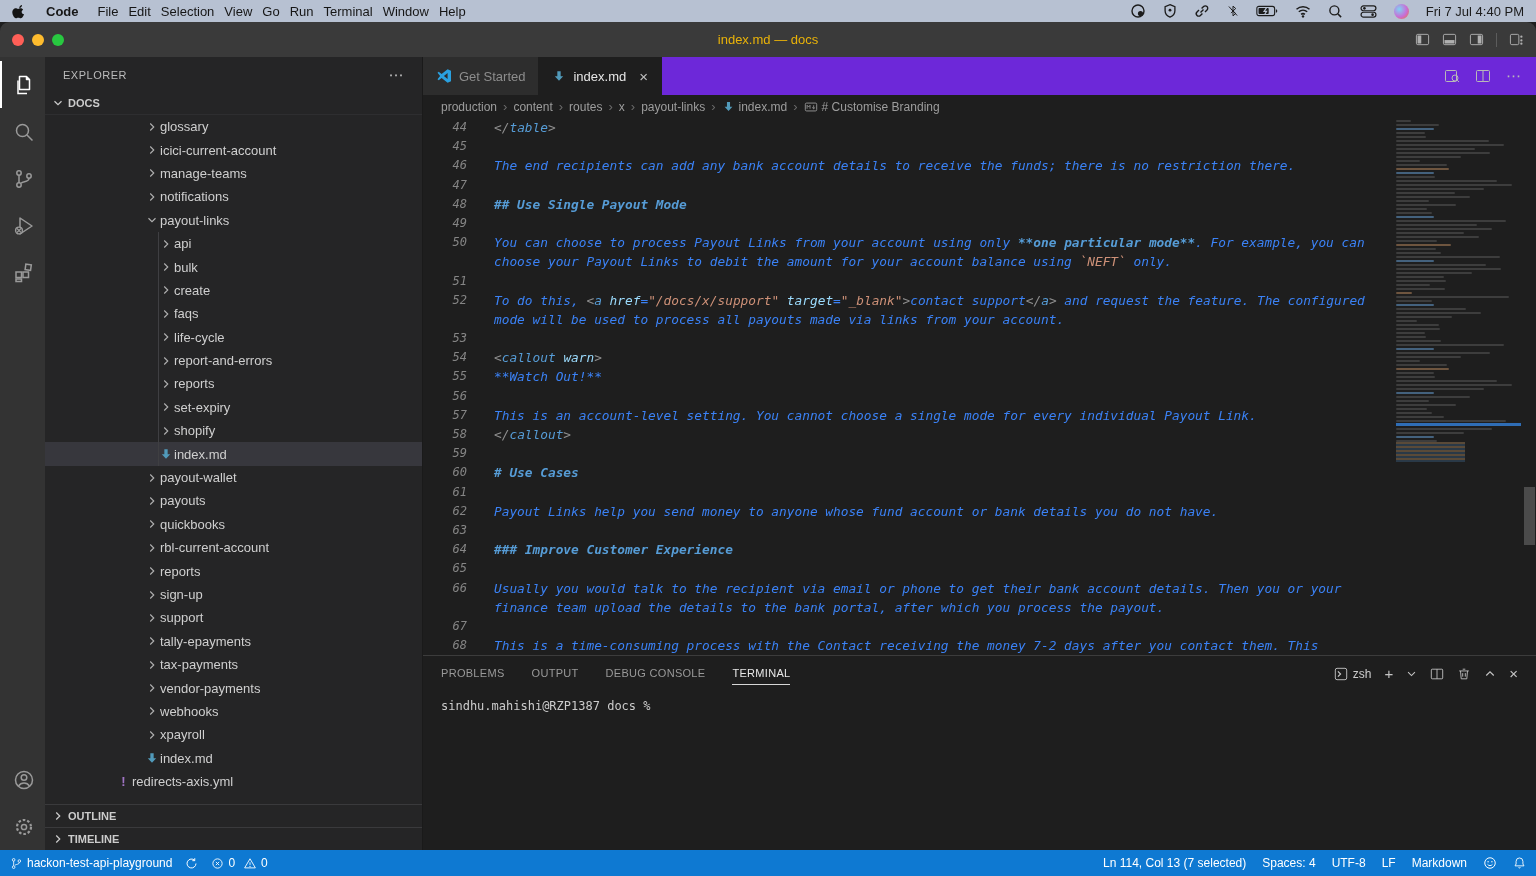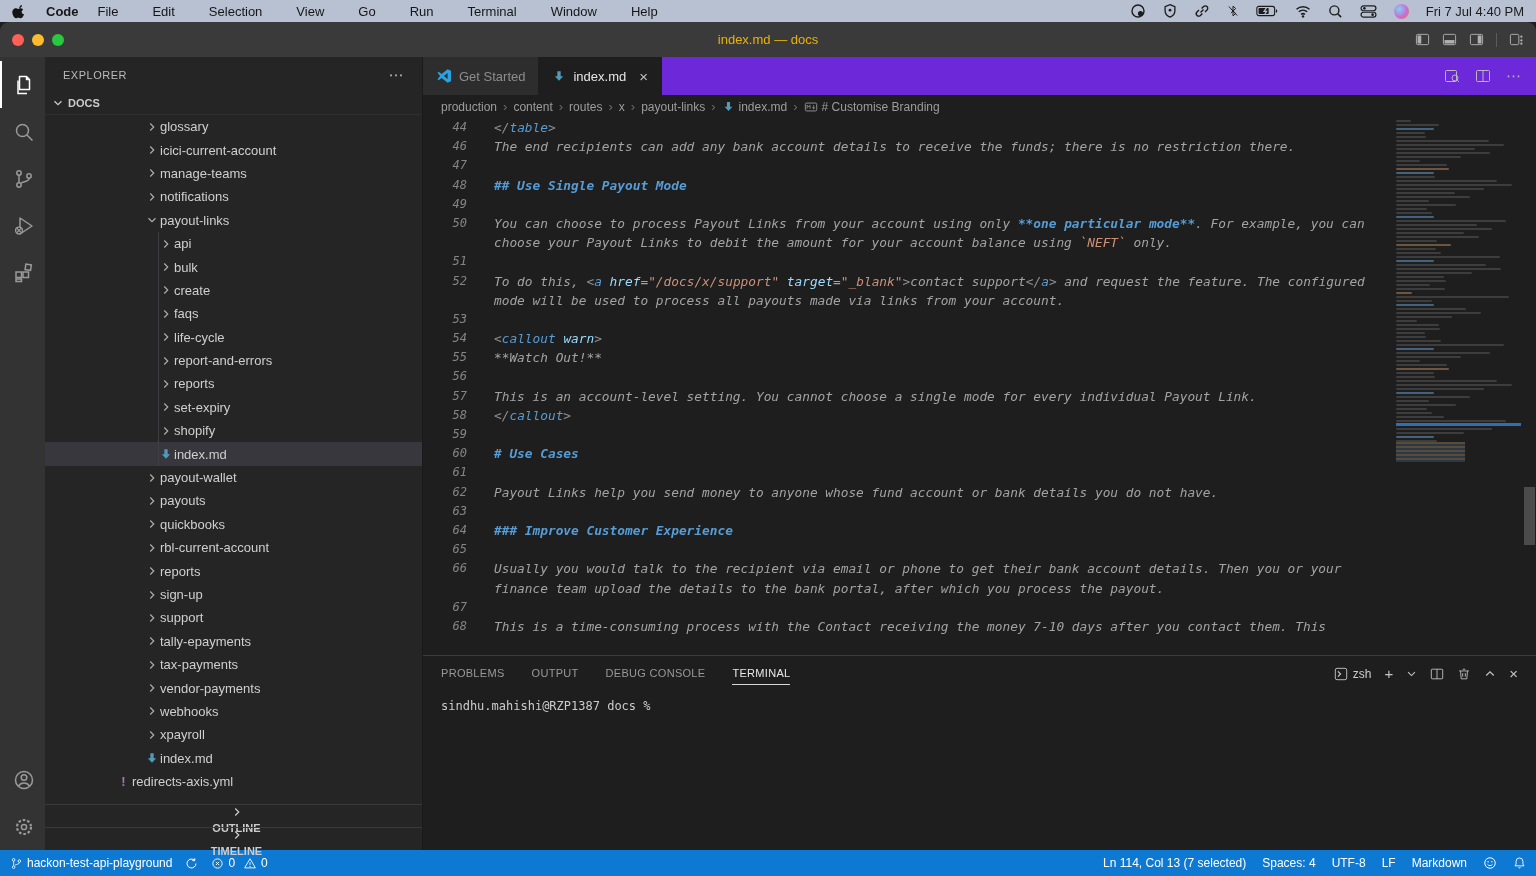--- a/index.html
+++ b/index.html
@@ -50,21 +50,21 @@
   .tree-row.selected { background:#37373d; }
   .tree-row .tw { width:17px; height:16px; display:flex; align-items:center;
     justify-content:center; flex:none; color:#bdbdbd; }
   .tree-row.lvl0 { padding-left:70px; }
   .tree-row.lvl1 { padding-left:98px; }
   .tree-row.lvl2 { padding-left:112px; }
   .tree-row.guide::before { content:""; position:absolute; left:113px; top:0; bottom:0;
     width:1px; background:#3f3f42; }
   .yml-ic { color:#a074c4; font-weight:bold; font-size:13px; }
   .sb-foot { height:23px; display:flex; align-items:center; gap:3px; padding-left:6px;
-    font-size:11px; font-weight:bold; color:#cccccc; border-top:1px solid #3a3a3c;flex-direction:column; }
+    font-size:11px; font-weight:bold; color:#cccccc; border-top:1px solid #3a3a3c; }
 
   
   .editor-col { flex:1; display:flex; flex-direction:column; background:#1e1e1e;
     border-left:1px solid #1a1a1a; min-width:0; }
   .tabbar { height:38px; background:#6d28d9; display:flex; align-items:stretch; }
   .tab { display:flex; align-items:center; gap:7px; padding:0 13px; font-size:13px;
     border-right:1px solid #1e1e1e; }
   .tab.inactive { background:#2d2d2d; color:#8d8d8d; }
   .tab.active { background:#1e1e1e; color:#e6e6e6; }
   .tab-close { margin-left:6px; font-size:15px; color:#c0c0c0; }
@@ -75,21 +75,21 @@
   .breadcrumb { height:23px; display:flex; align-items:center; gap:6px; padding-left:18px;
     font-size:12px; color:#9d9d9d; white-space:nowrap; }
   .bc-sep { color:#6b6b6b; font-size:13px; }
   .bc-file, .bc-symbol { display:flex; align-items:center; gap:4px; }
 
   .editor { flex:1; position:relative; overflow:hidden;
     font-family:"DejaVu Sans Mono", monospace; font-size:12.8px;font-style:italic; }
   .code-row { display:flex; height:19.2px; line-height:19.2px; white-space:pre; }
   .ln { width:44px; text-align:right; color:#858585; font-size:12px; flex:none; }
   .code { margin-left:27px; color:#d4d4d4; }
-  .pl { color:#a3a3a3; }
+  .pl { color:#3b82f6; }
   .pu { color:#8f8f8f; }
   .tg { color:#569cd6; }
   .at { color:#9cdcfe; }
   .st { color:#ce9178; }
   .cd { color:#ce9178; }
   .hd { color:#569cd6; font-weight:bold; }
   .bd { color:#569cd6; font-weight:bold; }
 
   .minimap { position:absolute; top:2px; right:15px; width:125px; height:348px; overflow:hidden; }
   .mm-line { height:2px; margin-bottom:2px; background:#3d3d3d; border-radius:1px; }
@@ -122,21 +122,21 @@
 <body>
 
 <div class="menubar">
   <div class="mb-left">
     <span class="mb-ic">
       <svg width="15" height="17" viewBox="0 0 17 17">
           <path fill="#141414" d="M12.6 1.2c.1 1-.3 1.9-.9 2.6-.6.7-1.6 1.3-2.5 1.2-.1-.9.4-1.9 1-2.5.6-.7 1.7-1.2 2.4-1.3zM15.2 13c-.4 1-.6 1.4-1.2 2.3-.8 1.2-1.8 2.6-3.1 2.6-1.2 0-1.5-.8-3-.7-1.5 0-1.9.7-3 .7-1.3 0-2.3-1.3-3-2.4C.1 12.6-.1 9.3 1.2 7.5c.9-1.3 2.2-2 3.4-2 1.3 0 2 .7 3.1.7 1 0 1.7-.7 3.1-.7 1.1 0 2.3.6 3.2 1.7-2.8 1.5-2.3 5.5 1.2 5.8z" transform="scale(0.9)"></path>
         </svg>
     </span>
     <span class="menu-item mb-app">Code</span>
-    <span id="menubar-items" style="display:flex;gap:34px;justify-content:center;">
+    <span id="menubar-items" style="display:flex;gap:10px;justify-content:center;">
         <span class="menu-item">File</span>
         <span class="menu-item">Edit</span>
         <span class="menu-item">Selection</span>
         <span class="menu-item">View</span>
         <span class="menu-item">Go</span>
         <span class="menu-item">Run</span>
         <span class="menu-item">Terminal</span>
         <span class="menu-item">Window</span>
         <span class="menu-item">Help</span>
       </span>
@@ -625,20 +625,21 @@
               <path d="M3.5 10V6l1.7 2 1.7-2v4M11 6v4m-1.7-1.6L11 10l1.7-1.6" stroke="#9d9d9d" fill="none" stroke-width=".9"></path>
             </svg>
           </span>
         <span># Customise Branding</span>
       </span>
     </div>
 
     <div class="editor" id="editor">
 
     <div class="code-row"><span class="ln">44</span><span class="code"><span class="pu">&lt;/</span><span class="tg">table</span><span class="pu">&gt;</span></span></div>
+        <div class="code-row"><span class="ln">45</span><span class="code"></span></div>
         <div class="code-row"><span class="ln">46</span><span class="code"><span class="pl">The end recipients can add any bank account details to receive the funds; there is no restriction there.</span></span></div>
         <div class="code-row"><span class="ln">47</span><span class="code"></span></div>
         <div class="code-row"><span class="ln">48</span><span class="code"><span class="hd">## Use Single Payout Mode</span></span></div>
         <div class="code-row"><span class="ln">49</span><span class="code"></span></div>
         <div class="code-row"><span class="ln">50</span><span class="code"><span class="pl">You can choose to process Payout Links from your account using only </span><span class="bd">**one particular mode**</span><span class="pl">. For example, you can</span></span></div>
         <div class="code-row"><span class="ln"></span><span class="code"><span class="pl">choose your Payout Links to debit the amount for your account balance using </span><span class="cd">`NEFT`</span><span class="pl"> only.</span></span></div>
         <div class="code-row"><span class="ln">51</span><span class="code"></span></div>
         <div class="code-row"><span class="ln">52</span><span class="code"><span class="pl">To do this, </span><span class="pu">&lt;</span><span class="tg">a</span><span class="pl"> </span><span class="at">href</span><span class="pl">=</span><span class="st">"/docs/x/support"</span><span class="pl"> </span><span class="at">target</span><span class="pl">=</span><span class="st">"_blank"</span><span class="pu">&gt;</span><span class="pl">contact support</span><span class="pu">&lt;/</span><span class="tg">a</span><span class="pu">&gt;</span><span class="pl"> and request the feature. The configured</span></span></div>
         <div class="code-row"><span class="ln"></span><span class="code"><span class="pl">mode will be used to process all payouts made via links from your account.</span></span></div>
         <div class="code-row"><span class="ln">53</span><span class="code"></span></div>
@@ -650,21 +651,21 @@
         <div class="code-row"><span class="ln">59</span><span class="code"></span></div>
         <div class="code-row"><span class="ln">60</span><span class="code"><span class="hd"># Use Cases</span></span></div>
         <div class="code-row"><span class="ln">61</span><span class="code"></span></div>
         <div class="code-row"><span class="ln">62</span><span class="code"><span class="pl">Payout Links help you send money to anyone whose fund account or bank details you do not have.</span></span></div>
         <div class="code-row"><span class="ln">63</span><span class="code"></span></div>
         <div class="code-row"><span class="ln">64</span><span class="code"><span class="hd">### Improve Customer Experience</span></span></div>
         <div class="code-row"><span class="ln">65</span><span class="code"></span></div>
         <div class="code-row"><span class="ln">66</span><span class="code"><span class="pl">Usually you would talk to the recipient via email or phone to get their bank account details. Then you or your</span></span></div>
         <div class="code-row"><span class="ln"></span><span class="code"><span class="pl">finance team upload the details to the bank portal, after which you process the payout.</span></span></div>
         <div class="code-row"><span class="ln">67</span><span class="code"></span></div>
-        <div class="code-row"><span class="ln">68</span><span class="code"><span class="pl">This is a time-consuming process with the Contact receiving the money 7-10 days after you contact them. This</span></span></div>
+        <div class="code-row"><span class="ln">68</span><span class="code"><span class="pl">This is a time-consuming process with the Contact receiving the money 7-2 days after you contact them. This</span></span></div>
         <div class="minimap" id="minimap">
           <div class="mm-line" style="width: 12%;"></div>
           <div class="mm-line" style="width: 34%;"></div>
           <div class="mm-line" style="width: 30%; background: rgb(68, 98, 126);"></div>
           <div class="mm-line" style="width: 23%;"></div>
           <div class="mm-line" style="width: 24%;"></div>
           <div class="mm-line" style="width: 74%;"></div>
           <div class="mm-line" style="width: 86%;"></div>
           <div class="mm-line" style="width: 63%;"></div>
           <div class="mm-line" style="width: 75%;"></div>

